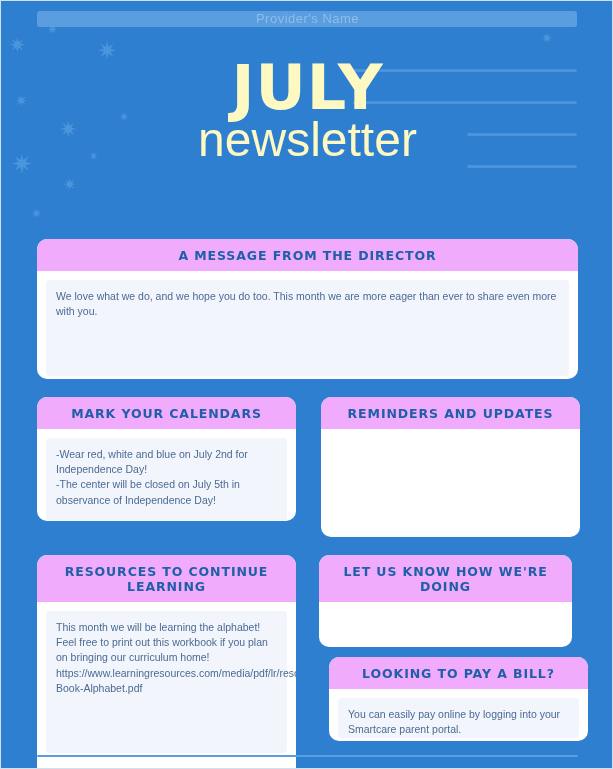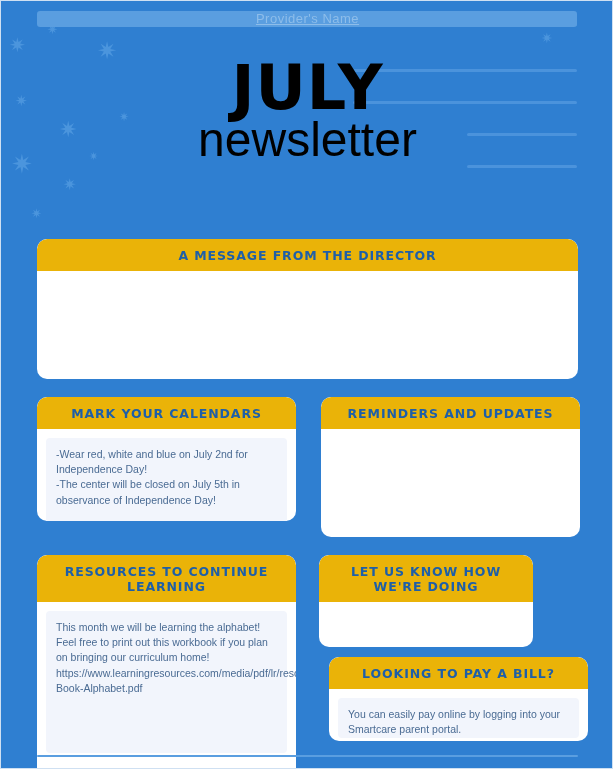--- a/index.html
+++ b/index.html
@@ -56,30 +56,29 @@
     position: absolute;
     top: 10px;
     left: 0;
     width: 613px;
     text-align: center;
     font-size: 13px;
     letter-spacing: 0.5px;
     color: #8dbdea;
     font-weight: 400;
     line-height: 16px;
-    text-decoration: underline;
   }
 
   .title-wrap {
     position: absolute;
     top: 58px;
     left: 0;
     width: 613px;
     text-align: center;
-    color: #000000;
+    color: #fef9c3;
   }
   .title-month {
     font-size: 62px;
     font-weight: 700;
     letter-spacing: 1px;
     line-height: 0.95;
     font-family: "DejaVu Sans", sans-serif;
   }
   .title-sub {
     font-size: 48px;
@@ -91,21 +90,21 @@
 
   
   .card {
     position: absolute;
     background: #ffffff;
     border-radius: 10px;
     box-sizing: border-box;
     overflow: hidden;
   }
   .card-head {
-    background: #eab308;
+    background: #f0abfc;
     color: #1e5fa8;
     font-weight: 700;
     font-size: 12.5px;
     letter-spacing: 0.9px;
     text-align: center;
     padding: 9px 6px 8px 6px;
     border-radius: 10px 10px 0 0;
     font-family: "DejaVu Sans", sans-serif;
   }
   .card-body {
@@ -126,21 +125,21 @@
 
   #card-calendars     { left: 36px;  top: 396px; width: 259px; height: 124px; }
   #card-calendars .card-body { height: 96px; }
 
   #card-reminders     { left: 320px; top: 396px; width: 259px; height: 140px; }
   #card-reminders .card-body { height: 96px; }
 
   #card-resources     { left: 36px;  top: 554px; width: 259px; height: 230px; }
   #card-resources .card-body { height: 142px; }
 
-  #card-feedback      { left: 318px; top: 554px; width: 214px; height: 92px; }
+  #card-feedback      { left: 318px; top: 554px; width: 253px; height: 92px; }
   #card-feedback .card-body { height: 48px; }
 
   #card-bill          { left: 328px; top: 656px; width: 259px; height: 84px; }
   #card-bill .card-body { height: 40px; }
 
   .footer-rule {
     position: absolute;
     left: 36px;
     top: 754px;
     width: 541px;
@@ -177,20 +176,21 @@
   <div class="provider-bar"></div>
   <div class="provider-name">Provider's Name</div>
 
   <div class="title-wrap">
     <div class="title-month">JULY</div>
     <div class="title-sub">newsletter</div>
   </div>
 
   <div class="card" id="card-director">
     <div class="card-head">A MESSAGE FROM THE DIRECTOR</div>
+    <div class="card-body">We love what we do, and we hope you do too. This month we are more eager than ever to share even more with you.</div>
   </div>
 
   <div class="card" id="card-calendars">
     <div class="card-head">MARK YOUR CALENDARS</div>
     <div class="card-body">-Wear red, white and blue on July 2nd for Independence Day!
 -The center will be closed on July 5th in observance of Independence Day!</div>
   </div>
 
   <div class="card" id="card-reminders">
     <div class="card-head">REMINDERS AND UPDATES</div>

